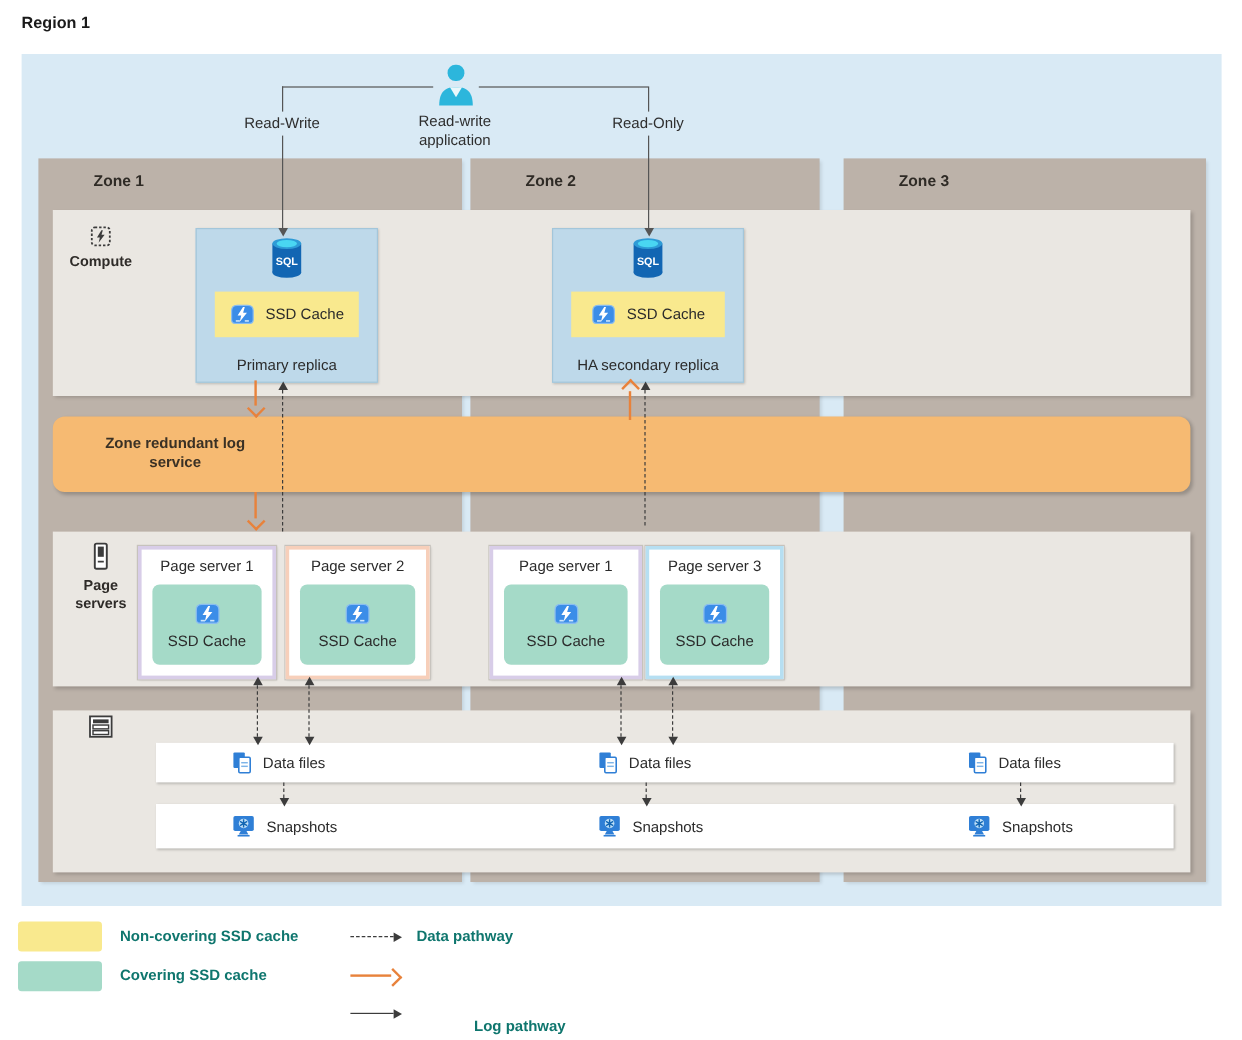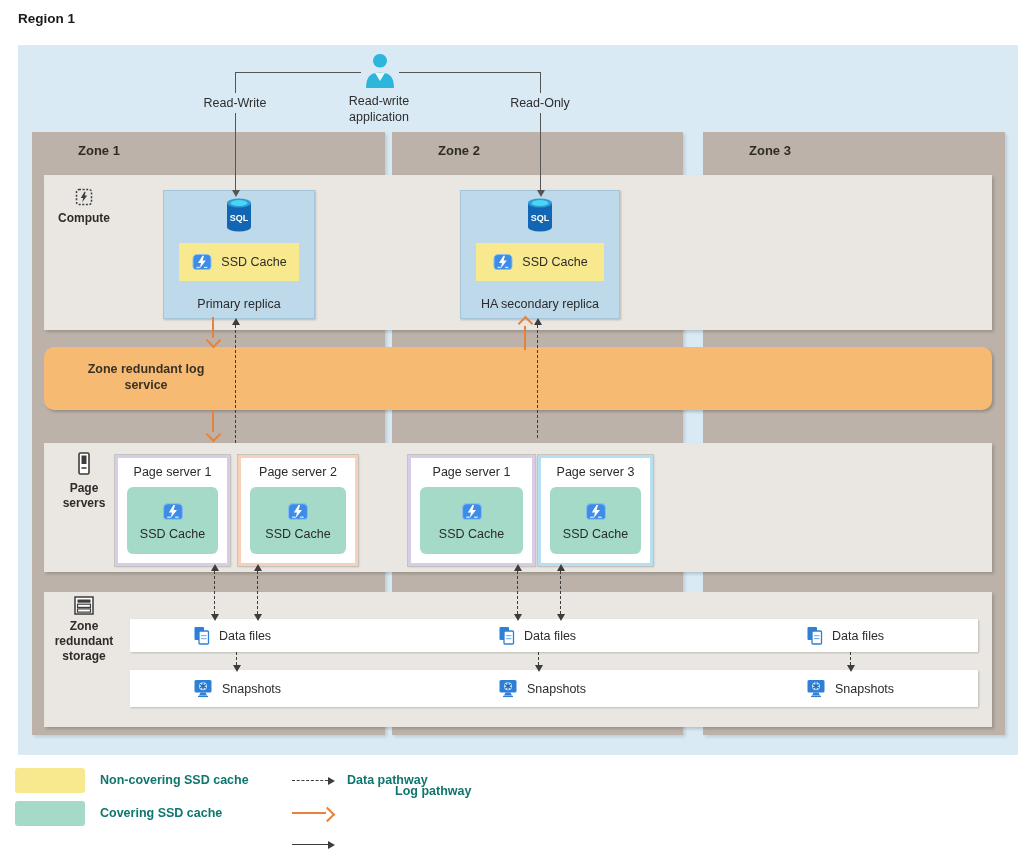--- a/index.html
+++ b/index.html
@@ -232,21 +232,20 @@
 
     <div id="band-storage" class="band"></div>
     <div class="abs" style="left:55px;top:550px;z-index:3;">
       <svg width="22" height="21" viewBox="0 0 22 21">
         <rect x="2" y="2" width="18" height="17" fill="#ffffff" stroke="#3c3c3c" stroke-width="1.5"></rect>
         <rect x="4.5" y="4.5" width="13" height="3.2" fill="#3c3c3c"></rect>
         <rect x="4.5" y="9.2" width="13" height="3.2" fill="none" stroke="#3c3c3c" stroke-width="1.2"></rect>
         <rect x="4.5" y="13.9" width="13" height="3.2" fill="none" stroke="#3c3c3c" stroke-width="1.2"></rect>
       </svg>
     </div>
-    <div class="rail-label" style="left:26px;top:574px;width:80px;z-index:3;">Zone redundant storage</div>
 
     <div id="strip-datafiles" class="strip">
       <div class="strip-group" style="left:63px;">
         <svg width="17" height="20" viewBox="0 0 17 20">
           <rect x="1.5" y="1" width="9.5" height="13" rx="1" fill="#2f7fd6"></rect>
           <rect x="6" y="5" width="9.5" height="13" rx="1" fill="#ffffff" stroke="#2f7fd6" stroke-width="1.3"></rect>
           <rect x="8" y="9" width="5.5" height="1.2" fill="#7db4e8"></rect>
           <rect x="8" y="12" width="5.5" height="1.2" fill="#7db4e8"></rect>
         </svg>
         <span>Data files</span>
@@ -351,19 +350,19 @@
   <div class="lg-text" style="left:100px;top:773px;">Non-covering SSD cache</div>
   <div class="lg-swatch" style="top:801px;background:#a5dac8;"></div>
   <div class="lg-text" style="left:100px;top:806px;">Covering SSD cache</div>
 
   <div class="abs" style="left:292px;top:780px;width:36px;border-top:1.5px dashed #3c3c3c;"></div>
   <div class="abs" style="left:328px;top:777px;width:0;height:0;border-top:4px solid transparent;border-bottom:4px solid transparent;border-left:7px solid #3c3c3c;"></div>
   <div class="lg-text" style="left:347px;top:773px;">Data pathway</div>
 
   <div class="abs" style="left:292px;top:812px;width:34px;height:2px;background:#e8823b;"></div>
   <i class="ochev chev-rt" style="position:absolute;left:322px;top:808.5px;"></i>
-  <div class="lg-text" style="left:347px;top:784px;padding-left:48px;">Log pathway</div>
+  <div class="lg-text" style="left:347px;top:848px;padding-left:48px;">Log pathway</div>
 
   <div class="abs" style="left:292px;top:844px;width:36px;height:0;border-top:1.3px solid #3c3c3c;"></div>
   <div class="abs" style="left:328px;top:841px;width:0;height:0;border-top:4px solid transparent;border-bottom:4px solid transparent;border-left:7px solid #3c3c3c;"></div>
   <div class="lg-text" style="left:347px;top:878px;">User request</div>
 
 </div>
 
 </body></html>

